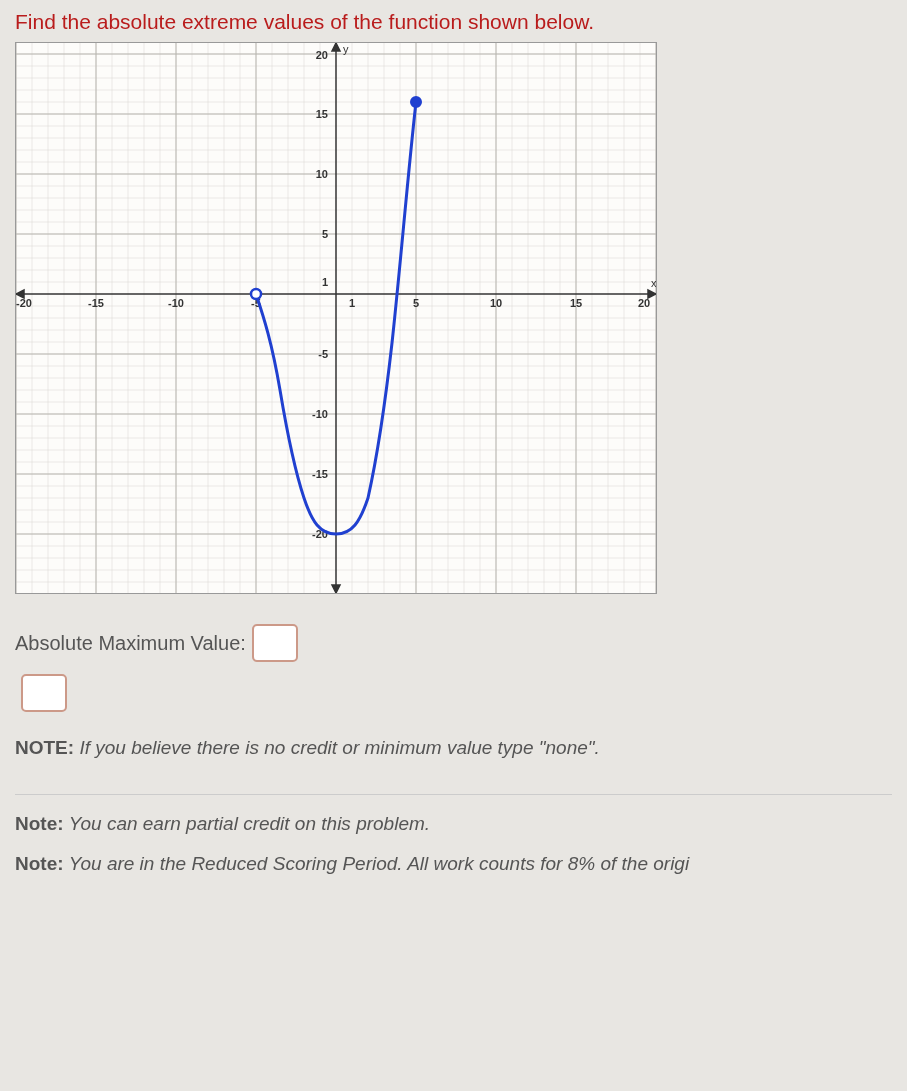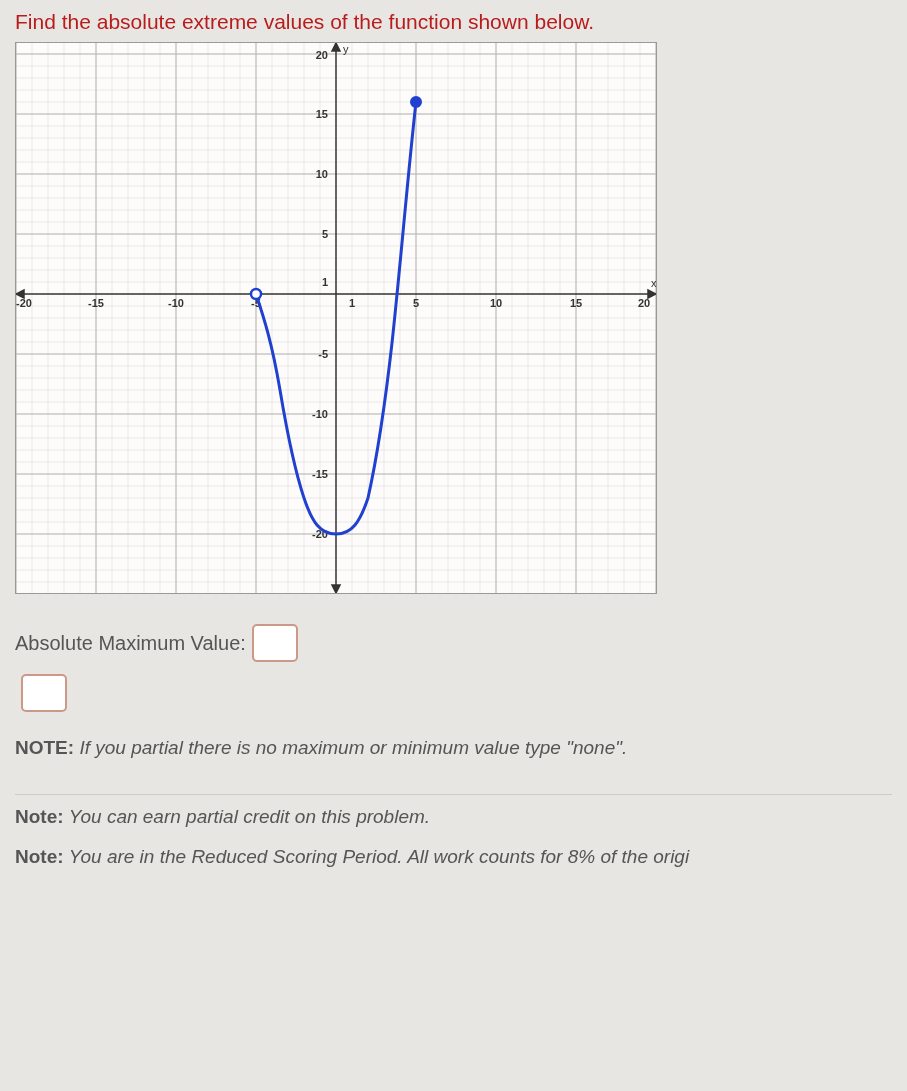--- a/index.html
+++ b/index.html
@@ -50,21 +50,21 @@
       font-family: Arial, sans-serif;
       font-size: 19px;
       color: #555;
       margin-top: 25px;
     }
     .note-line b { font-weight: bold; }
     .note-line i { font-style: italic; }
     .sep {
       margin-top: 35px;
       border-top: 1px solid #ccc;
-      padding-top: 11px;
+      padding-top: 18px;
     }
   </style>
 </head>
 <body>
 
 <div class="question-text">Find the absolute extreme values of the function shown below.</div>
 
 <div class="chart-container">
   <svg class="grid-svg" viewBox="0 0 640 550">
 
@@ -233,21 +233,21 @@
   <span>Absolute Maximum Value:</span>
   <input class="answer-input" type="text" value="" style="">
 </div>
 
 <div class="answer-row">
   <input class="answer-input" type="text" value="" style="">
 </div>
 
 <div class="note-line">
   <b>NOTE:</b>
-  <i>If you partial there is no maximum or minimum value type "none".</i>
+  <i>If you believe there is no credit or minimum value type "none".</i>
 </div>
 
 <div class="note-line sep">
   <b>Note:</b>
   <i>You can earn partial credit on this problem.</i>
 </div>
 
 <div class="note-line" style="margin-top:18px">
   <b>Note:</b>
   <i>You are in the Reduced Scoring Period. All work counts for 8% of the origi</i>

